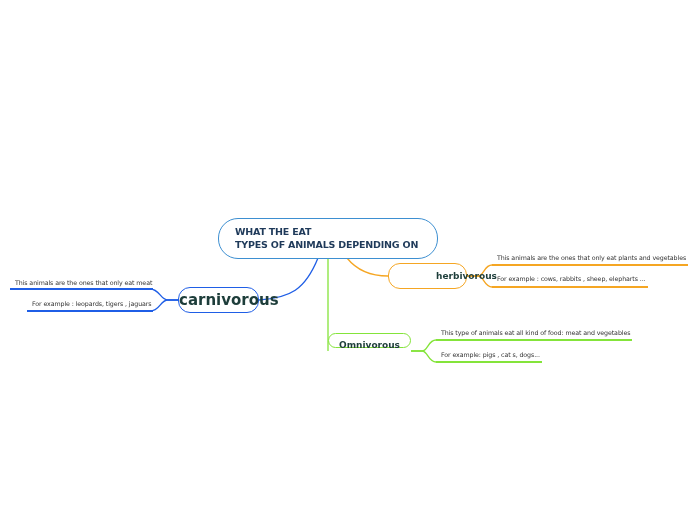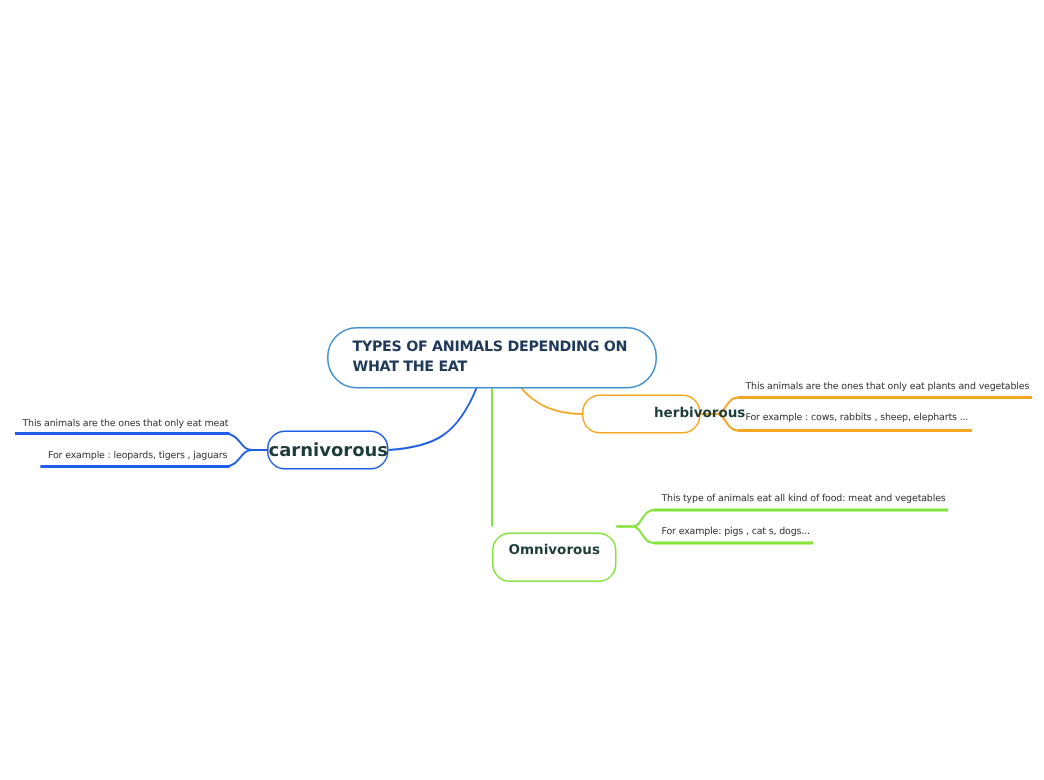--- a/index.html
+++ b/index.html
@@ -1,22 +1,22 @@
 <!DOCTYPE html>
 <html><head>
 <meta charset="utf-8">
 <style>
   html, body { margin:0; padding:0; }
   body { width:696px; height:520px; background:#ffffff; position:relative; overflow:hidden; font-family:"DejaVu Sans", sans-serif; }
   svg.links { position:absolute; left:0; top:0; }
   .node { position:absolute; box-sizing:border-box; background:#fff; color:#1d3d3a; font-weight:bold; }
   .central { left:218px; top:218px; width:220px; height:41px; border:1.3px solid #3d8fd1; border-radius:20px; font-size:9.5px; line-height:13px; padding:6px 0 0 16px; color:#1f3a5a; letter-spacing:-0.2px; }
-  .carn { left:178px; top:287px; width:81px; height:26px; border:1.3px solid #1f5ee6; border-radius:12px; font-size:12px; text-align:center; line-height:24px; color:#1d3d3a; }
+  .carn { left:178px; top:287px; width:81px; height:26px; border:1.3px solid #1f5ee6; border-radius:12px; font-size:15px; text-align:center; line-height:24px; color:#1d3d3a; }
   .herb { left:388px; top:263px; width:79px; height:26px; border:1.3px solid #f5a623; border-radius:12px; font-size:9px; text-align:center; line-height:24px;padding-left:47px; }
-  .omni { left:328px; top:355px; width:83px; height:33px; border:1.3px solid #84e43a; border-radius:12px; font-size:9px; text-align:center; line-height:23px; }
+  .omni { left:328px; top:333px; width:83px; height:15px; border:1.3px solid #84e43a; border-radius:12px; font-size:9px; text-align:center; line-height:23px; }
   .leaf { position:absolute; font-size:6.3px; color:#333; white-space:nowrap; letter-spacing:-0.1px; }
 </style>
 </head>
 <body>
 
 <svg class="links" width="696" height="520">
 
   <path d="M318 258 C305 290, 290 298, 259 300" stroke="#1f5ee6" stroke-width="1.3" fill="none"></path>
   <path d="M178 300 L168 300 C160 300, 160 289, 150 289 L10 289" stroke="#1f5ee6" stroke-width="1.3" fill="none"></path>
   <path d="M178 300 L168 300 C160 300, 160 311, 150 311 L27 311" stroke="#1f5ee6" stroke-width="1.3" fill="none"></path>
@@ -30,22 +30,22 @@
   <line x1="492" y1="287" x2="648" y2="287" stroke="#f5a623" stroke-width="2"></line>
 
   <path d="M328 258 L328 351" stroke="#84e43a" stroke-width="1.3" fill="none"></path>
   <path d="M411 351 L422 351 C428 351, 428 340, 436 340 L632 340" stroke="#84e43a" stroke-width="1.3" fill="none"></path>
   <path d="M411 351 L422 351 C428 351, 428 362, 436 362 L542 362" stroke="#84e43a" stroke-width="1.3" fill="none"></path>
   <line x1="436" y1="340" x2="632" y2="340" stroke="#84e43a" stroke-width="2"></line>
   <line x1="436" y1="362" x2="542" y2="362" stroke="#84e43a" stroke-width="2"></line>
 </svg>
 
 <div class="node central">
+  <div>WHAT THE EAT</div>
   <div>TYPES OF ANIMALS DEPENDING ON</div>
-  <div>WHAT THE EAT</div>
 </div>
 
 <div class="node carn">carnivorous</div>
 <div class="leaf" style="left:15px;top:279px;">This animals are the ones that only eat meat</div>
 <div class="leaf" style="left:32px;top:300px;">For example : leopards,  tigers , jaguars</div>
 
 <div class="node herb">herbivorous</div>
 <div class="leaf" style="left:497px;top:254px;">This animals are the ones that only eat plants and vegetables</div>
 <div class="leaf" style="left:497px;top:275px;">For example : cows,  rabbits , sheep, elepharts ...</div>
 

